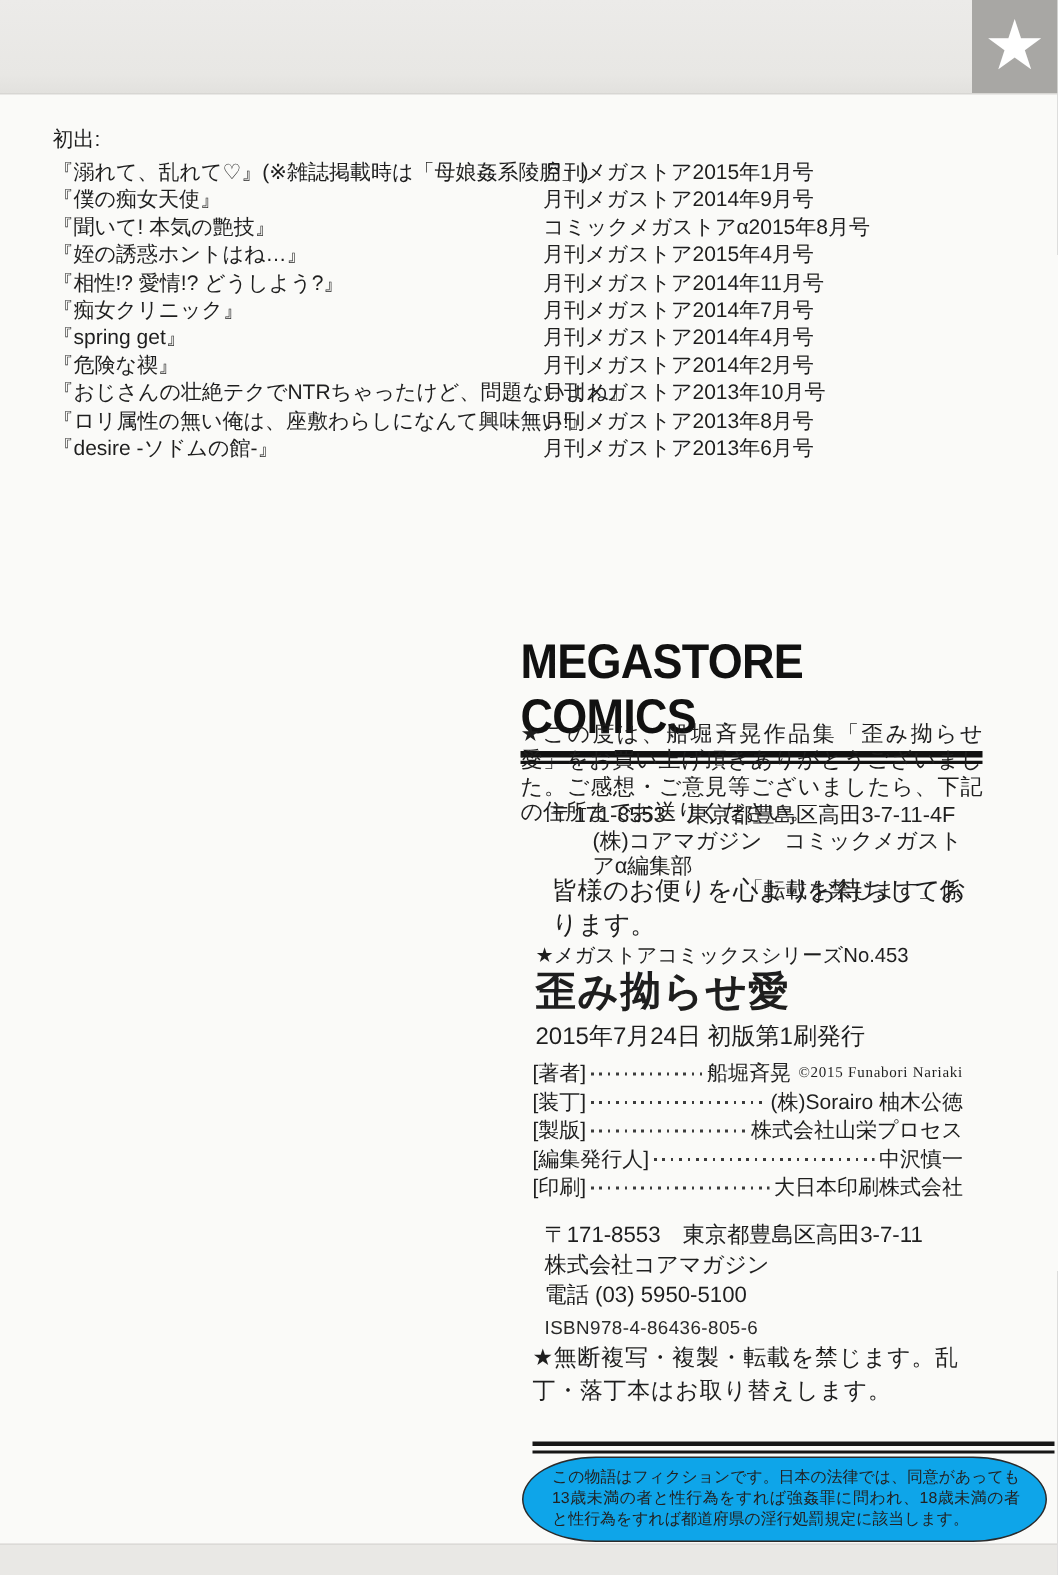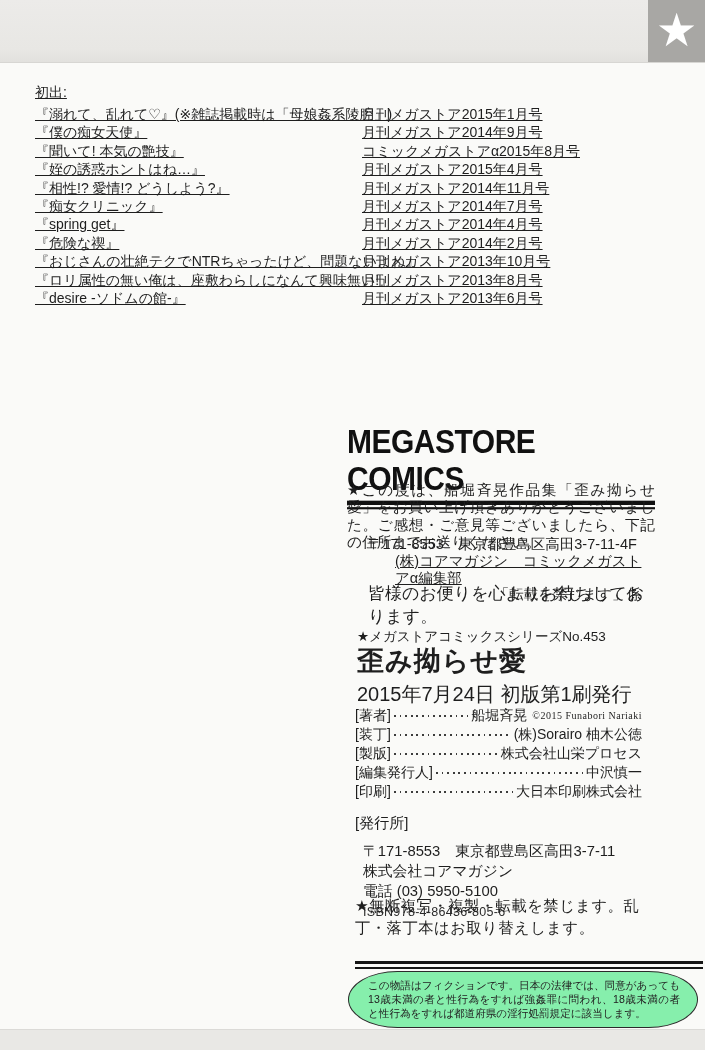--- a/index.html
+++ b/index.html
@@ -22,21 +22,21 @@
     position:absolute; right:0; top:0; width:57px; height:62px;
     background:#a8a7a4; display:flex; align-items:center; justify-content:center;
   }
   .star-box .star { color:#fff; font-size:46px; line-height:1; transform:translateY(-1px); }
   .bottom-band {
     position:absolute; left:0; bottom:0; width:705px; height:20px;
     background:#e9e8e5; border-top:1px solid #dbdad7;
   }
 
   
-  .shoshutsu { position:absolute; left:35px; top:84px; width:630px; font-size:14px;text-decoration:underline; }
+  .shoshutsu { position:absolute; left:35px; top:84px; width:630px; font-size:14px; }
   .shoshutsu .heading { margin-bottom:3px; }
   .pub-row { display:flex; height:18.4px; line-height:18.4px; white-space:nowrap; }
   .pub-row .work { width:327px; flex:0 0 327px; overflow:visible; }
   .pub-row .mag { flex:1; }
 
   
   .colophon { position:absolute; left:347px; top:424px; width:308px; height:606px; }
   .logo {
     position:absolute; top:0; left:0; display:inline-block;
     font-size:30px; font-weight:900; letter-spacing:-0.5px; color:#111;
@@ -45,26 +45,26 @@
   }
   .logo::after {
     content:""; position:absolute; left:0; right:0; bottom:-8px; height:2px; background:#111;
   }
   .greeting {
     position:absolute; top:58px; left:0; width:308px;
     font-size:14.7px; line-height:17.4px; text-align:justify;
   }
   .ed-address { position:absolute; top:112px; left:0; width:308px; font-size:14.5px; line-height:16.8px; }
   .ed-address .l1 { padding-left:21px; }
-  .ed-address .l2 { padding-left:48px;text-decoration:underline; }
+  .ed-address .l2 { padding-left:48px; }
   .ed-address .l3 { text-align:right; padding-right:14px; }
   .waiting { position:absolute; top:158px; left:21px; font-size:17px; }
   .series { position:absolute; top:204px; left:10px; font-size:13.5px; }
   .book-title { position:absolute; top:219px; left:10px; font-size:27px; font-weight:bold; letter-spacing:1px; }
-  .print-date { position:absolute; top:257px; left:10px; font-size:20px;text-align:center; }
+  .print-date { position:absolute; top:257px; left:10px; font-size:16px;text-align:center; }
 
   .credits { position:absolute; top:282px; left:8px; width:287px; }
   .credit-row { display:flex; align-items:center; height:19px; font-size:14px; white-space:nowrap;text-align:center; }
   .credit-row .leader {
     flex:1 1 auto; align-self:center; height:2px; margin:0 3px;
     background:repeating-linear-gradient(90deg,#3c3c3c 0 1.8px,transparent 1.8px 5.6px);
   }
   .credit-row .credit-note {
     font-family:"Liberation Serif","DejaVu Serif",serif;
     font-size:10px; margin-left:5px; letter-spacing:0.5px;
@@ -80,21 +80,21 @@
 
   .double-rule {
     position:absolute; top:537px; left:8px; width:348px; height:2.5px;
     border-top:3px solid #161616; border-bottom:2px solid #161616;
   }
   .disclaimer {
     position:absolute; top:547px; left:1px; width:350px; box-sizing:border-box;
     border:1.5px solid #2b2b2b; border-radius:52px / 30px;
     padding:6px 17px 6px 19px;
     font-size:10.6px; line-height:14.2px; text-align:justify; color:#222;
-    background:#86efac;
+    background:#0ea5e9;
   }
 </style>
 </head>
 <body>
 
 <div class="page">
 
   <div class="top-band"></div>
   <div class="star-box">
     <span class="star">★</span>
@@ -213,21 +213,20 @@
 
         <div class="credit-row">
           <span class="credit-label">[印刷]</span>
           <span class="leader"></span>
           <span class="credit-value">大日本印刷株式会社</span>
 
         </div>
       </div>
 
     <div class="publisher">
-      <div class="plabel">[発行所]</div>
       <div class="pline">〒171-8553　東京都豊島区高田3-7-11</div>
       <div class="pline">株式会社コアマガジン</div>
       <div class="pline">電話 (03) 5950-5100</div>
       <div class="isbn">ISBN978-4-86436-805-6</div>
     </div>
 
     <div class="copyright">★無断複写・複製・転載を禁じます。乱丁・落丁本はお取り替えします。</div>
 
     <div class="double-rule"></div>
 

